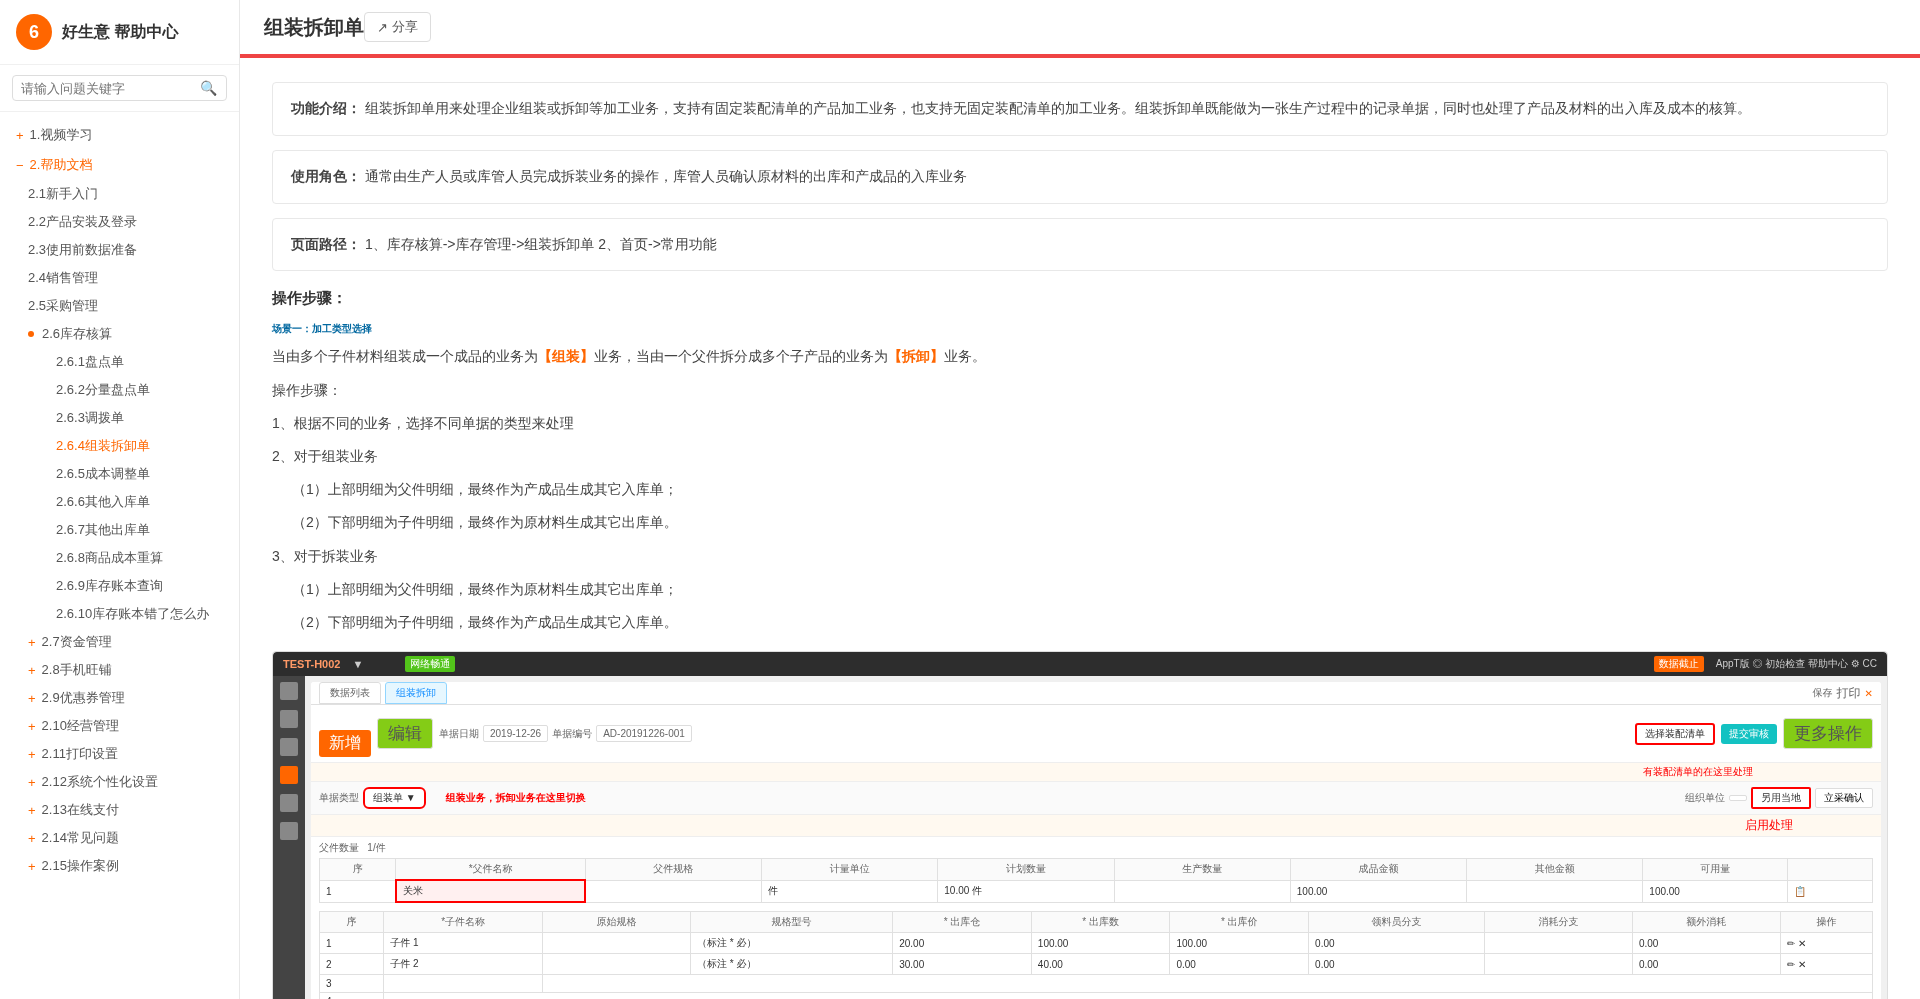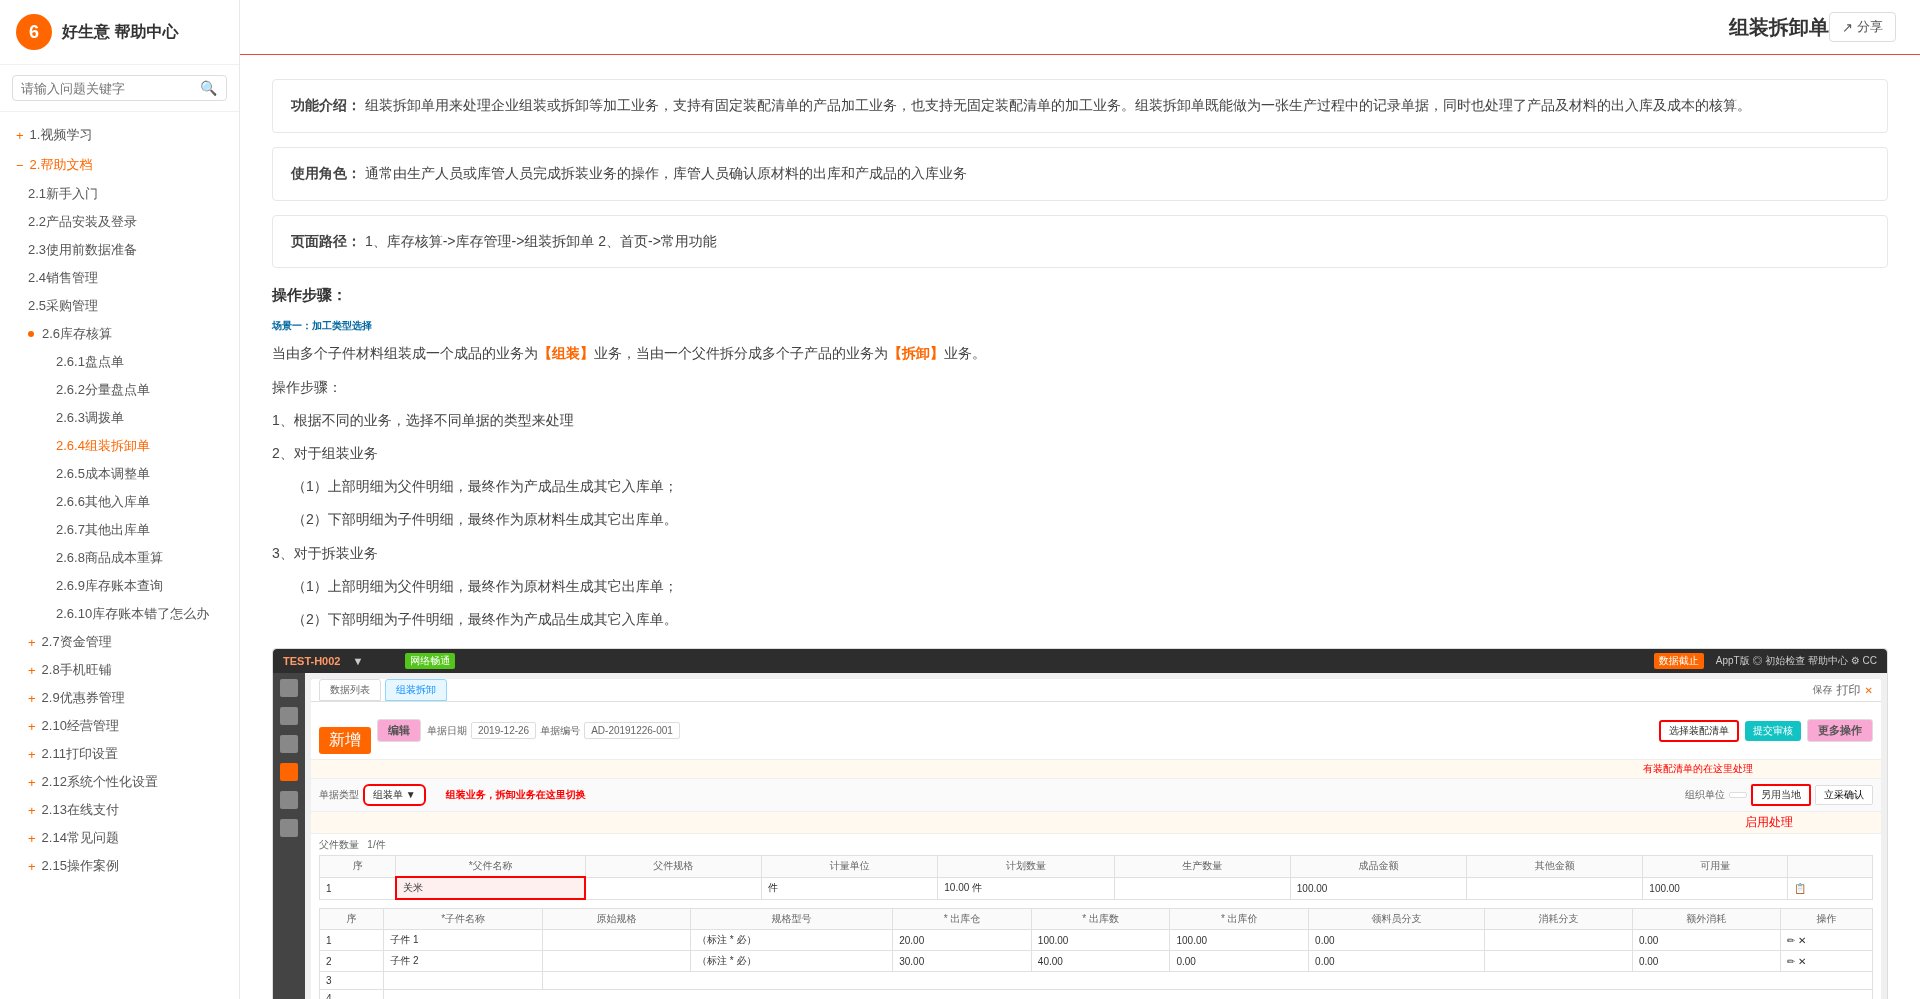--- a/index.html
+++ b/index.html
@@ -73,25 +73,25 @@
 
     
     .main {
       flex: 1;
       display: flex;
       flex-direction: column;
       overflow: hidden;
     }
     .topbar {
       background: #fff;
-      border-bottom: 1px solid #ef4444;
+      border-bottom: 4px solid #ef4444;
       padding: 12px 24px;
       display: flex;
       align-items: center;
-      justify-content: flex-end;
+      justify-content: flex-start;
     }
     .page-title { font-size: 20px; font-weight: bold; color: #333; }
     .share-btn {
       display: flex; align-items: center; gap: 4px;
       border: 1px solid #ddd; border-radius: 4px;
       padding: 5px 12px; cursor: pointer; font-size: 13px; color: #555;
       background: #fff;
     }
 
     .content-area {
@@ -134,21 +134,21 @@
 
     
     .screenshot-wrap {
       border: 1px solid #ddd;
       border-radius: 4px;
       overflow: hidden;
       margin-top: 16px;
       background: #f0f0f0;
     }
     .mock-btn-orange { background: #f60; color: #fff; border: none; border-radius: 3px; padding: 3px 10px; font-size: 16px; cursor: pointer; margin-top: 20px; }
-    .mock-btn-white { background: #f9a8d4; color: #555; border: 1px solid #ddd; border-radius: 3px; padding: 3px 10px; font-size: 11px; cursor: pointer; font-weight: bold; }
+    .mock-btn-white { background: #84cc16; color: #555; border: 1px solid #ddd; border-radius: 3px; padding: 3px 10px; font-size: 17px; cursor: pointer; }
 
     .mock-table { width: 100%; border-collapse: collapse; font-size: 10px; }
     .mock-table th { background: #fafafa; border: 1px solid #e0e0e0; padding: 3px 6px; color: #666; font-weight: normal; white-space: nowrap; }
     .mock-table td { border: 1px solid #e0e0e0; padding: 3px 6px; color: #333; background: #fff; white-space: nowrap; }
     .mock-table td.red-cell { border: 2px solid #f00; background: #fff0f0; }
 
     .mock-container { position: relative; }
   </style>
 </head>
 <body>

